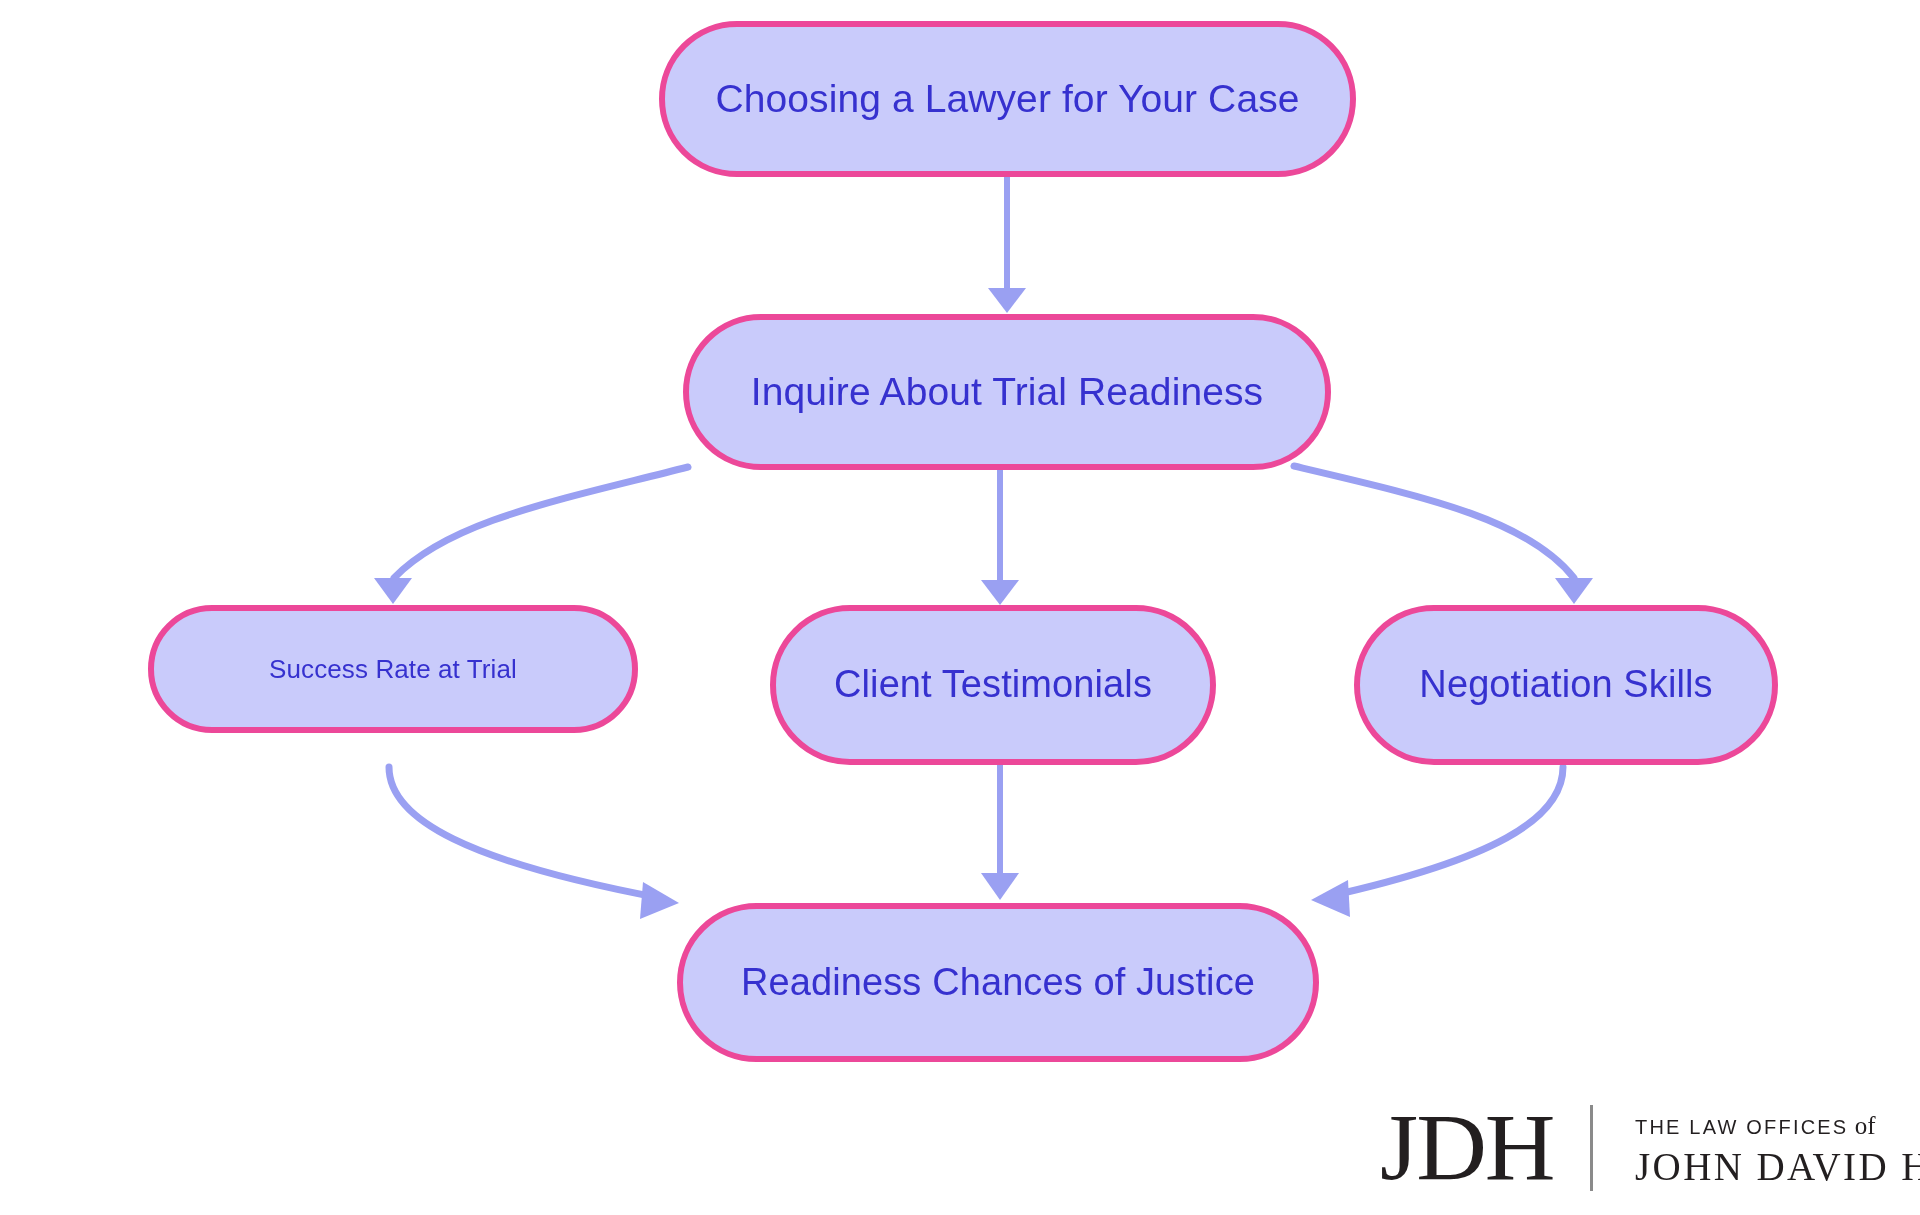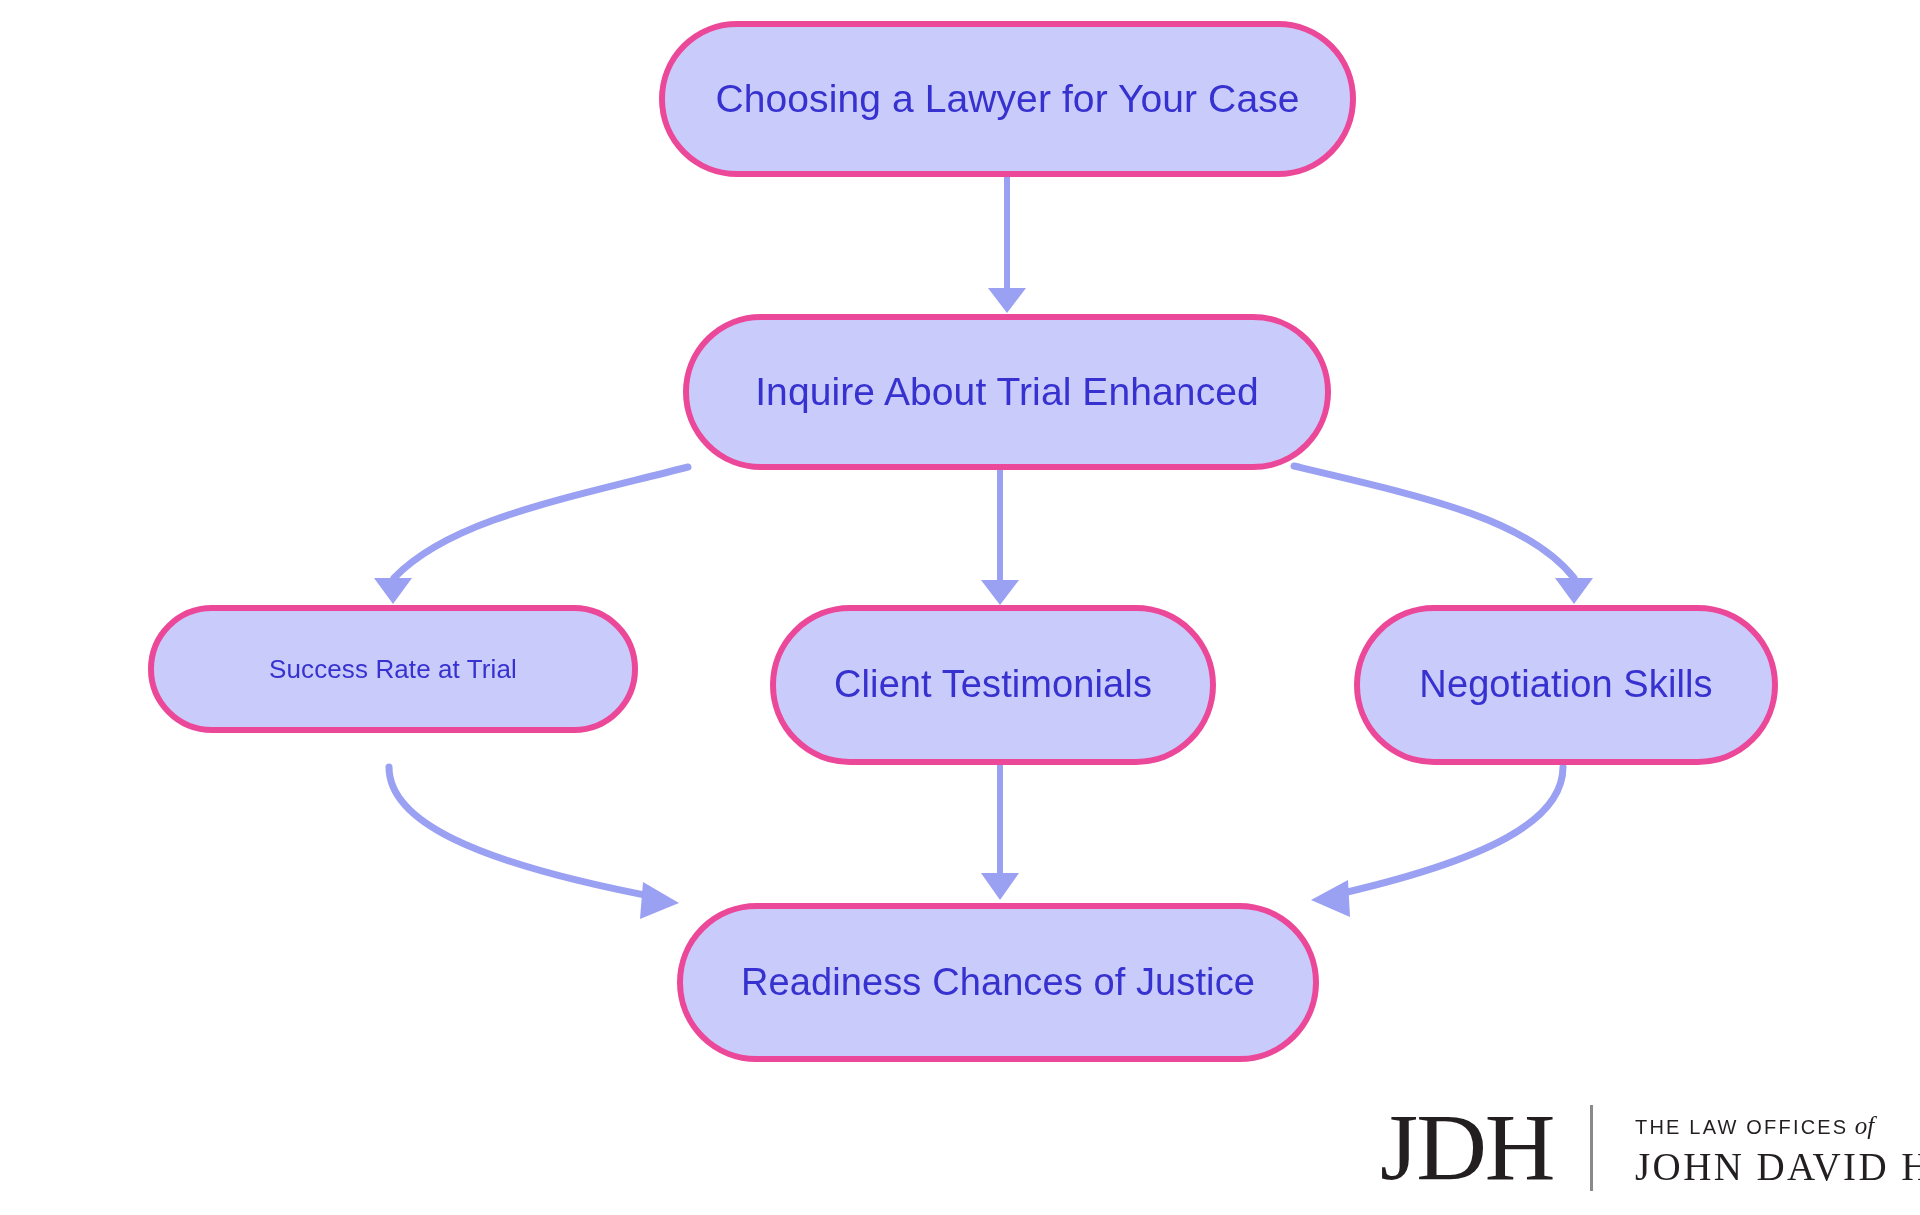--- a/index.html
+++ b/index.html
@@ -92,21 +92,20 @@
   #logo-line1 {
     font-family: "Liberation Sans", sans-serif;
     font-size: 20px;
     letter-spacing: 2.2px;
     color: #231f20;
     white-space: nowrap;
     margin-bottom: 7px;
   }
   #logo-line1 .of {
     font-family: "Liberation Serif", serif;
-    font-style: italic;
     font-size: 25px;
     letter-spacing: 0;
   }
   #logo-line2 {
     font-family: "Liberation Serif", serif;
     font-size: 39px;
     letter-spacing: 2.4px;
     color: #231f20;
     white-space: nowrap;
     line-height: 1;
@@ -161,21 +160,21 @@
       <path d="M 1563 767 C 1563 820, 1490 860, 1330 896" fill="none" stroke="#9aa0f2" stroke-width="7" stroke-linecap="round"></path>
       <polygon points="1348,880 1311,900 1350,917" fill="#9aa0f2"></polygon>
     </g>
   </svg>
 
   <div class="node" id="node-root">
     <span class="node-label">Choosing a Lawyer for Your Case</span>
   </div>
 
   <div class="node" id="node-inquire">
-    <span class="node-label">Inquire About Trial Enhanced</span>
+    <span class="node-label">Inquire About Trial Readiness</span>
   </div>
 
   <div class="node" id="node-success">
     <span class="node-label">Success Rate at Trial</span>
   </div>
 
   <div class="node" id="node-testimonials">
     <span class="node-label">Client Testimonials</span>
   </div>
 

